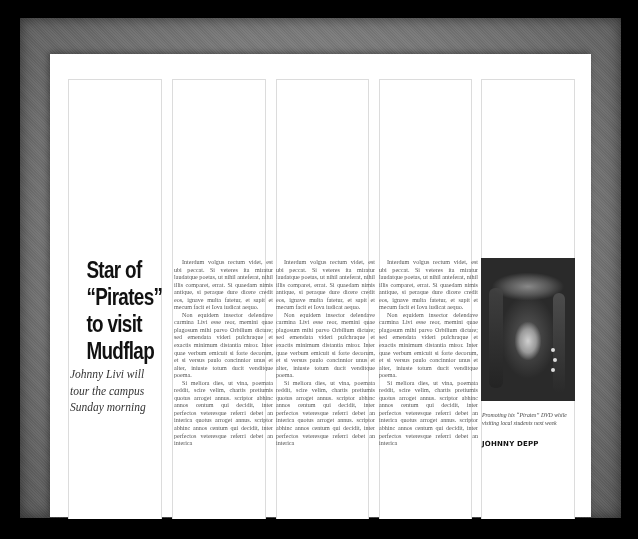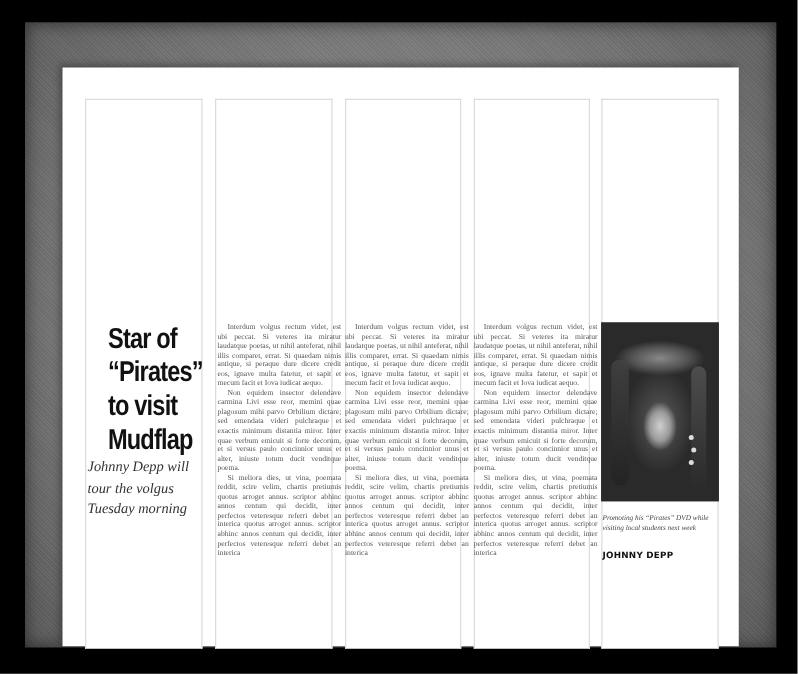--- a/index.html
+++ b/index.html
@@ -41,23 +41,23 @@
 <div class="col" style="left:172px;width:94px;"></div>
 <div class="col" style="left:276px;width:93px;"></div>
 <div class="col" style="left:379px;width:93px;"></div>
 <div class="col" style="left:481px;width:94px;"></div>
 
 <div class="headline-wrap">
   <div class="headline">Star of</div>
   <div class="headline">“Pirates”</div>
   <div class="headline">to visit</div>
   <div class="headline">Mudflap</div>
-  <div class="deck">Johnny Depp will</div>
-  <div class="deck">tour the volgus</div>
-  <div class="deck">Tuesday morning</div>
+  <div class="deck">Johnny Livi will</div>
+  <div class="deck">tour the campus</div>
+  <div class="deck">Sunday morning</div>
 </div>
 
 <div class="body-text" style="left:174px;">
   <p>Interdum volgus rectum videt, est ubi peccat. Si veteres ita miratur laudatque poetas, ut nihil anteferat, nihil illis comparet, errat. Si quaedam nimis antique, si peraque dure dicere credit eos, ignave multa fatetur, et sapit et mecum facit et Iova iudicat aequo.</p>
   <p>Non equidem insector delendave carmina Livi esse reor, memini quae plagosum mihi parvo Orbilium dictare; sed emendata videri pulchraque et exactis minimum distantia miror. Inter quae verbum emicuit si forte decorum, et si versus paulo concinnior unus et alter, iniuste totum ducit venditque poema.</p>
   <p>Si meliora dies, ut vina, poemata reddit, scire velim, chartis pretiumis quotus arroget annus. scriptor abhinc annos centum qui decidit, inter perfectos veteresque referri debet an interica quotus arroget annus. scriptor abhinc annos centum qui decidit, inter perfectos veteresque referri debet an interica</p>
 </div>
 <div class="body-text" style="left:276px;">
   <p>Interdum volgus rectum videt, est ubi peccat. Si veteres ita miratur laudatque poetas, ut nihil anteferat, nihil illis comparet, errat. Si quaedam nimis antique, si peraque dure dicere credit eos, ignave multa fatetur, et sapit et mecum facit et Iova iudicat aequo.</p>
   <p>Non equidem insector delendave carmina Livi esse reor, memini quae plagosum mihi parvo Orbilium dictare; sed emendata videri pulchraque et exactis minimum distantia miror. Inter quae verbum emicuit si forte decorum, et si versus paulo concinnior unus et alter, iniuste totum ducit venditque poema.</p>

